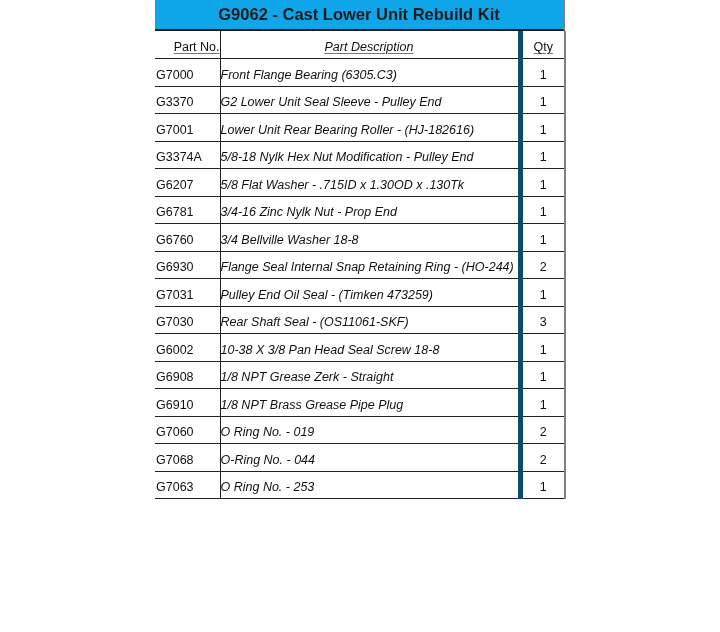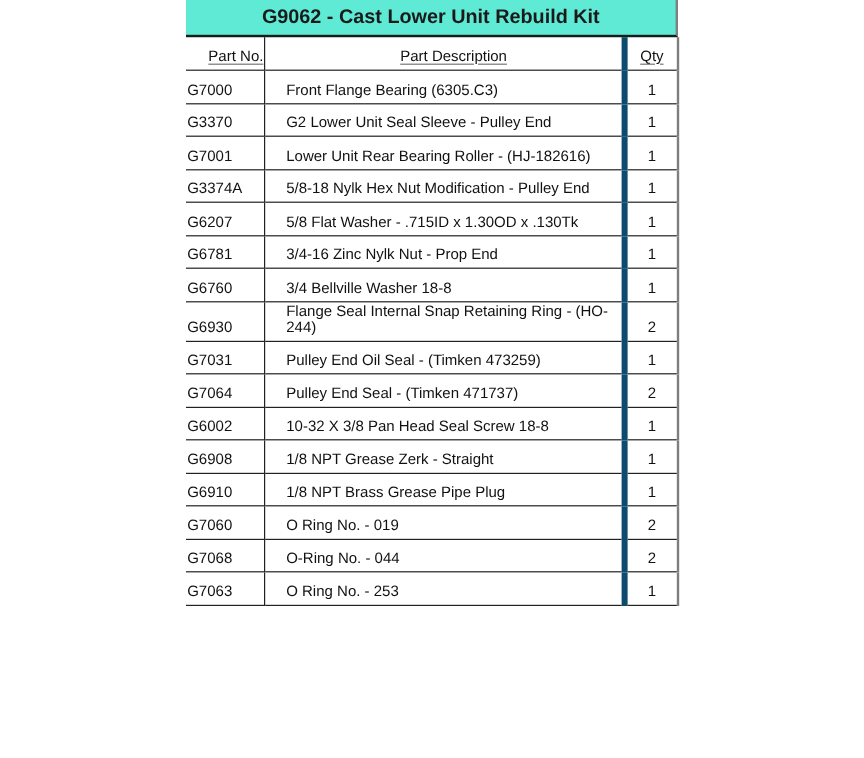--- a/index.html
+++ b/index.html
@@ -1,27 +1,27 @@
 <!DOCTYPE html>
 <html><head>
 <meta charset="utf-8">
 <style>
   html, body { margin:0; padding:0; background:#ffffff; }
   body { width:720px; height:632px; position:relative; overflow:hidden;
          font-family:"Liberation Sans", "DejaVu Sans", sans-serif; color:#111; }
   .sheet { position:absolute; left:155px; top:0; width:410px; }
-  .title-band { height:29px; background:#5eead4; border-right:2px solid #7f7f7f;
+  .title-band { height:29px; background:#0ea5e9; border-right:2px solid #7f7f7f;
     border-bottom:2px solid #1a1a1a; display:flex; align-items:center; justify-content:center;
     font-weight:bold; font-size:16.5px; color:#1a1a1a; box-sizing:border-box; height:31px; }
   table { border-collapse:collapse; width:410px; table-layout:fixed; font-size:12.5px; }
   col.c1 { width:65px; } col.c2 { width:300px; } col.c3 { width:45px; }
   td, th { height:27.5px; padding:0; box-sizing:border-box; vertical-align:bottom; }
   tr { border-bottom:1px solid #222; }
   td.part, th.part { padding-left:1px; padding-bottom:4px; }
-  td.desc, th.desc { border-left:1px solid #222; padding-left:18px; padding-bottom:4px; }
+  td.desc, th.desc { border-left:1px solid #222; padding-left:0; padding-bottom:4px;font-style:italic; }
   td.qty, th.qty { border-left:5px solid #0c4a6e; border-right:2px solid #7f7f7f; text-align:center; padding-bottom:4px; }
   th { font-weight:normal; }
   th span { text-decoration:underline; text-decoration-color:#777; text-underline-offset:2px; }
   th.part { text-align:right; }
   th.desc { text-align:center; }
 </style>
 </head>
 <body>
 
 <div class="sheet">
@@ -79,27 +79,27 @@
           <td class="part">G6930</td>
           <td class="desc">Flange Seal Internal Snap Retaining Ring - (HO-244)</td>
           <td class="qty">2</td>
         </tr>
         <tr>
           <td class="part">G7031</td>
           <td class="desc">Pulley End Oil Seal - (Timken 473259)</td>
           <td class="qty">1</td>
         </tr>
         <tr>
-          <td class="part">G7064</td>
-          <td class="desc">Pulley End Seal - (Timken 471737)</td>
-          <td class="qty">2</td>
+          <td class="part">G7030</td>
+          <td class="desc">Rear Shaft Seal - (OS11061-SKF)</td>
+          <td class="qty">3</td>
         </tr>
         <tr>
           <td class="part">G6002</td>
-          <td class="desc">10-32 X 3/8 Pan Head Seal Screw 18-8</td>
+          <td class="desc">10-38 X 3/8 Pan Head Seal Screw 18-8</td>
           <td class="qty">1</td>
         </tr>
         <tr>
           <td class="part">G6908</td>
           <td class="desc">1/8 NPT Grease Zerk - Straight</td>
           <td class="qty">1</td>
         </tr>
         <tr>
           <td class="part">G6910</td>
           <td class="desc">1/8 NPT Brass Grease Pipe Plug</td>

